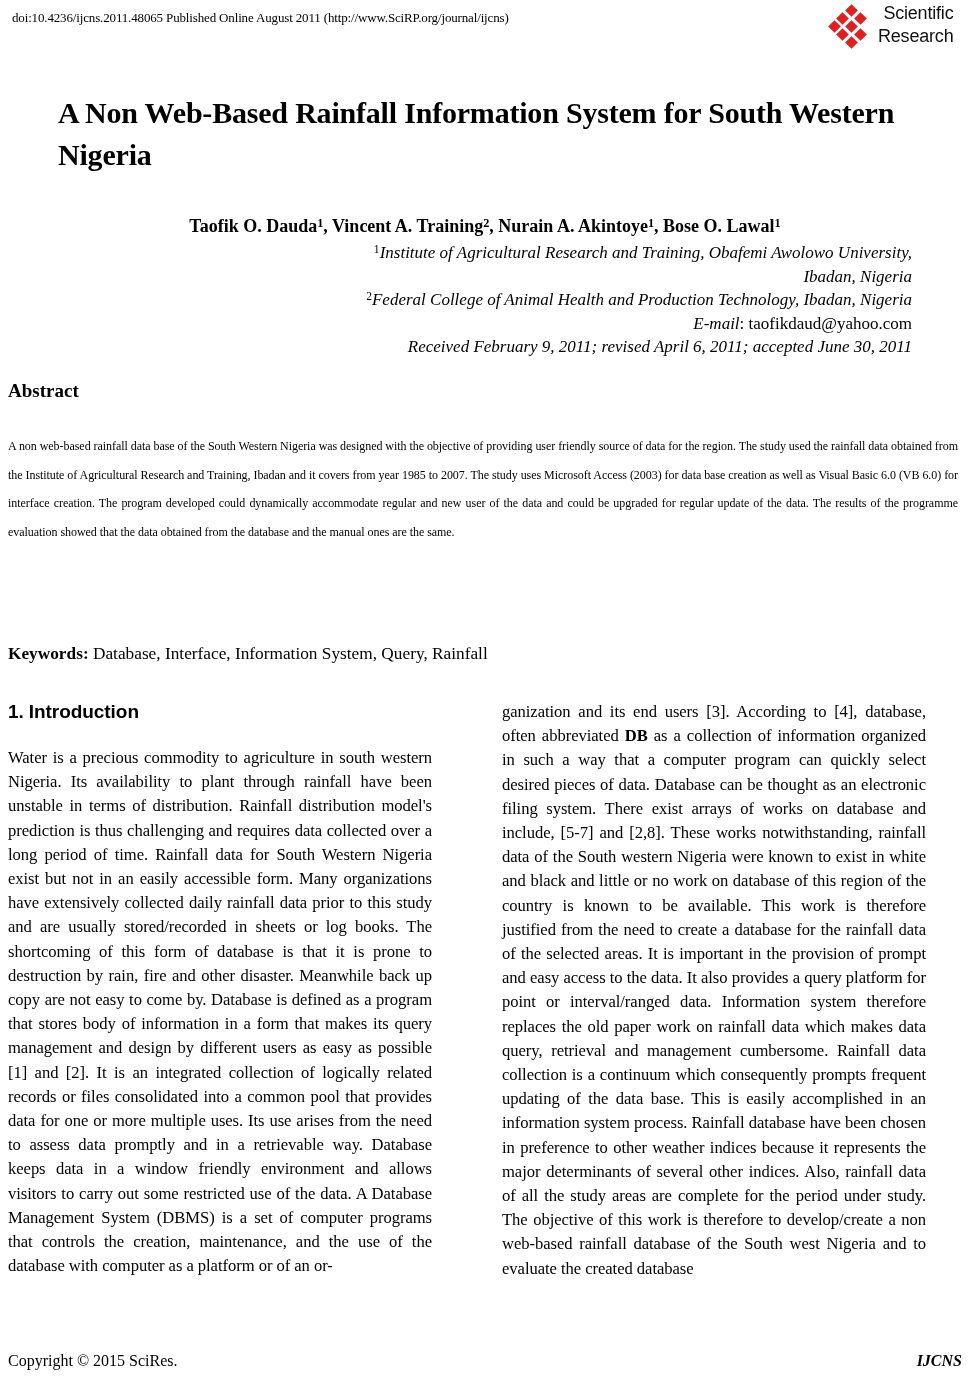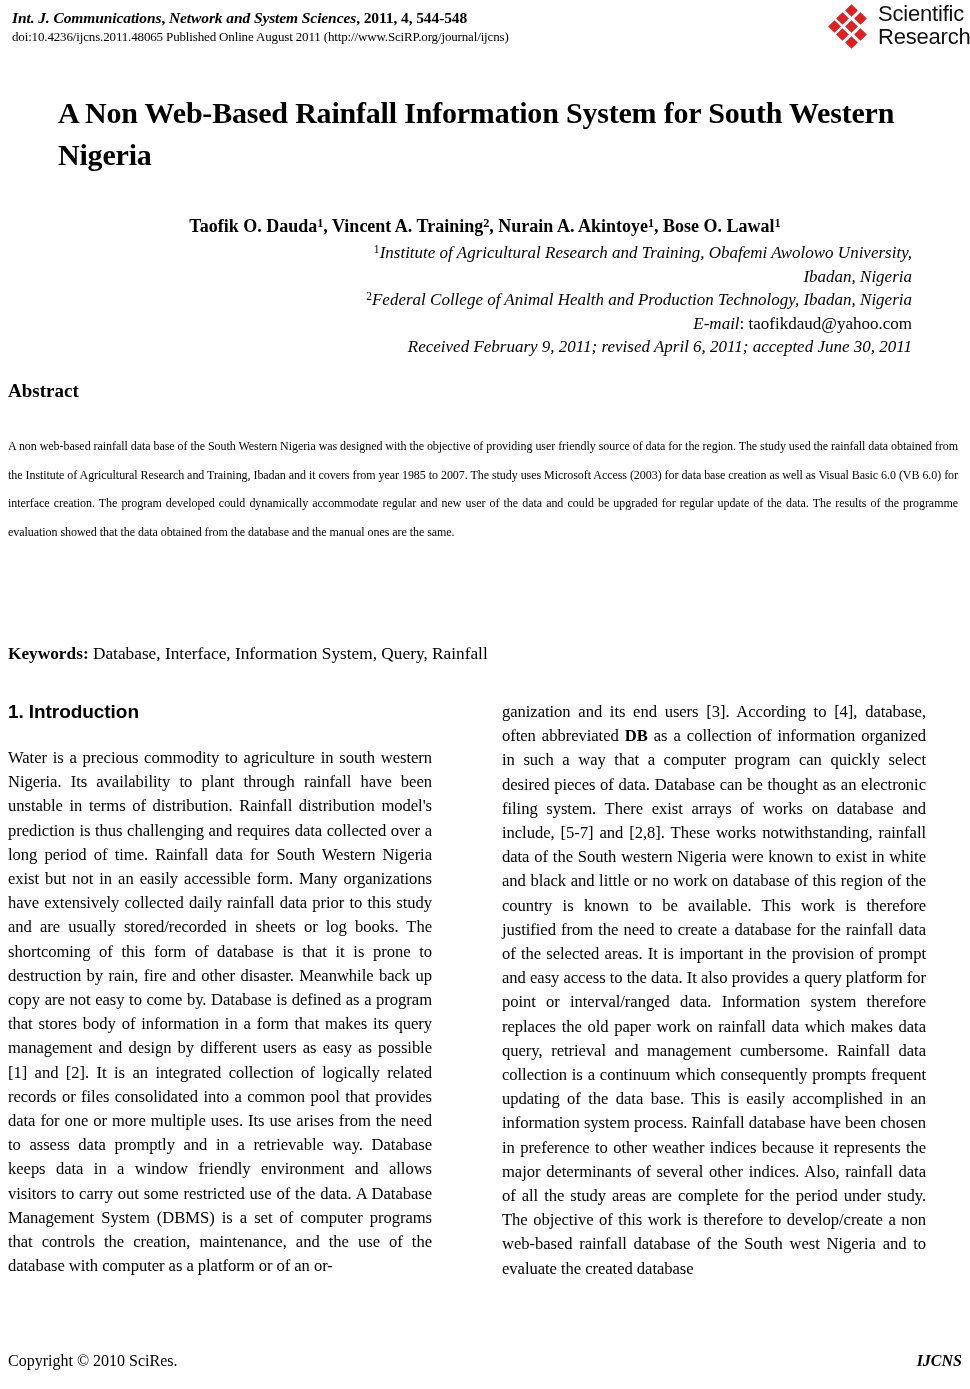--- a/index.html
+++ b/index.html
@@ -74,25 +74,26 @@
     width: 9px;
     height: 9px;
     background: #e02020;
     transform: rotate(45deg);
   }
   .logo-text {
     position: absolute;
     left: 48px;
     top: 0px;
     font-family: "Liberation Sans", "DejaVu Sans", sans-serif;
-    font-size: 22px;
+    font-size: 18px;
     line-height: 23px;
     color: #111111;
     letter-spacing: -0.2px;
     white-space: nowrap;
+    text-align: right;
   }
 
   
   .title {
     position: absolute;
     left: 58px;
     top: 92px;
     width: 854px;
     font-family: "Liberation Serif", "DejaVu Serif", serif;
     font-weight: bold;
@@ -213,21 +214,20 @@
     font-style: italic;
     font-size: 16px;
   }
 </style>
 </head>
 <body>
 
 <div class="page">
 
   <div class="runhead">
-    <div class="runhead-line1"><span>Int. J. Communications</span><span class="upright">, </span><span>Network and System Sciences</span><span class="upright">, 2011, 4, 544-548</span></div>
     <div class="runhead-line2">doi:10.4236/ijcns.2011.48065 Published Online August 2011 (http://www.SciRP.org/journal/ijcns)</div>
   </div>
 
   <div class="logo">
     <div class="logo-mark">
       <i style="left:17px; top:0px;"></i>
       <i style="left:26px; top:8px;"></i>
       <i style="left:8px;  top:8px;"></i>
       <i style="left:17px; top:16px;"></i>
       <i style="left:0px;  top:16px;"></i>
@@ -261,17 +261,17 @@
   <div class="col col-left">
     <div class="section-head"><span class="sn">1.</span><span>Introduction</span></div>
     <p>Water is a precious commodity to agriculture in south western Nigeria. Its availability to plant through rainfall have been unstable in terms of distribution. Rainfall distribution model's prediction is thus challenging and requires data collected over a long period of time. Rainfall data for South Western Nigeria exist but not in an easily accessible form. Many organizations have extensively collected daily rainfall data prior to this study and are usually stored/recorded in sheets or log books. The shortcoming of this form of database is that it is prone to destruction by rain, fire and other disaster. Meanwhile back up copy are not easy to come by. Database is defined as a program that stores body of information in a form that makes its query management and design by different users as easy as possible [1] and [2]. It is an integrated collection of logically related records or files consolidated into a common pool that provides data for one or more multiple uses. Its use arises from the need to assess data promptly and in a retrievable way. Database keeps data in a window friendly environment and allows visitors to carry out some restricted use of the data. A Database Management System (DBMS) is a set of computer programs that controls the creation, maintenance, and the use of the database with computer as a platform or of an or-</p>
   </div>
 
   <div class="col col-right">
     <p><span>ganization and its end users [3]. According to [4], database, often abbreviated </span><b>DB</b><span> as a collection of information organized in such a way that a computer program can quickly select desired pieces of data. Database can be thought as an electronic filing system. There exist arrays of works on database and include, [5-7] and [2,8]. These works notwithstanding, rainfall data of the South western Nigeria were known to exist in white and black and little or no work on database of this region of the country is known to be available. This work is therefore justified from the need to create a database for the rainfall data of the selected areas. It is important in the provision of prompt and easy access to the data. It also provides a query platform for point or interval/ranged data. Information system therefore replaces the old paper work on rainfall data which makes data query, retrieval and management cumbersome. Rainfall data collection is a continuum which consequently prompts frequent updating of the data base. This is easily accomplished in an information system process. Rainfall database have been chosen in preference to other weather indices because it represents the major determinants of several other indices. Also, rainfall data of all the study areas are complete for the period under study. The objective of this work is therefore to develop/create a non web-based rainfall database of the South west Nigeria and to evaluate the created database</span></p>
   </div>
 
   <div class="footer">
-    <div class="footer-left">Copyright © 2010 SciRes.</div>
+    <div class="footer-left">Copyright © 2015 SciRes.</div>
     <div class="footer-right">IJCNS</div>
   </div>
 
 </div>
 
 </body></html>

